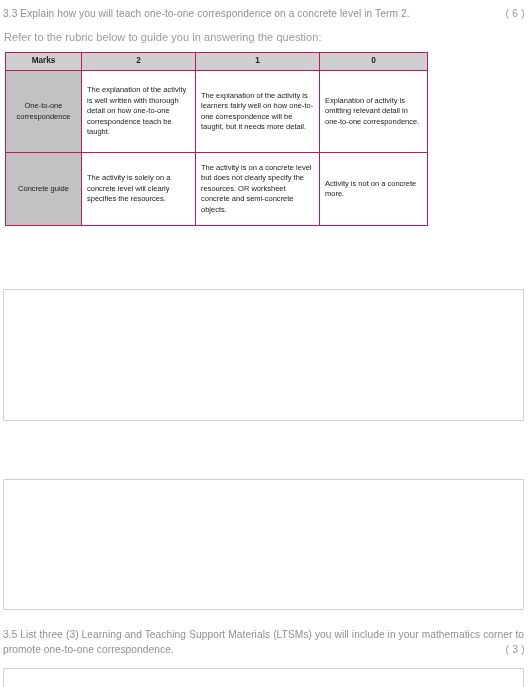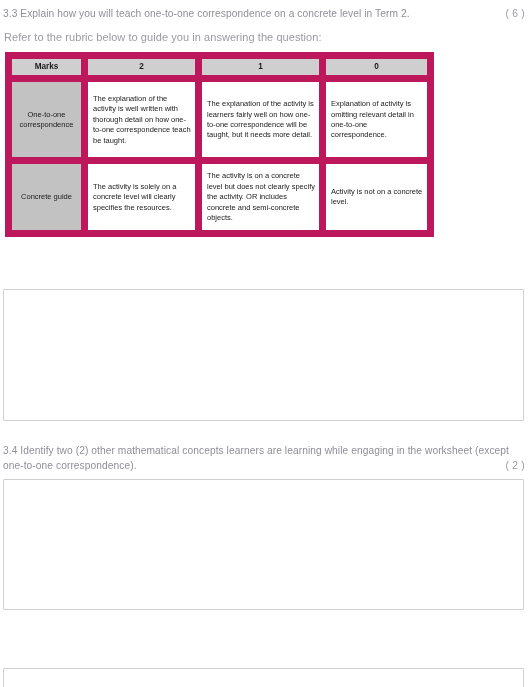--- a/index.html
+++ b/index.html
@@ -57,21 +57,21 @@
   .rubric {
     position: absolute;
     left: 5px;
     top: 52px;
     width: 422px;
     border-collapse: collapse;
     table-layout: fixed;
     background: #ffffff;
   }
   .rubric td, .rubric th {
-    border: 7px solid #be185d;
+    border: 1px solid #be185d;
     padding: 3px 4px 3px 5px;
     font-size: 7.5px;
     line-height: 10.4px;
     color: #1b1b1b;
     vertical-align: middle;
     font-weight: normal;
     text-align: left;
   }
   .rubric th {
     background: #cfcfcf;
@@ -142,31 +142,31 @@
     <tbody>
       <tr class="r1">
         <td class="rowhead">One-to-one correspondence</td>
         <td class="body-cell">The explanation of the activity is well written with thorough detail on how one-to-one correspondence teach be taught.</td>
         <td class="body-cell">The explanation of the activity is learners fairly well on how one-to-one correspondence will be taught, but it needs more detail.</td>
         <td class="body-cell">Explanation of activity is omitting relevant detail in one-to-one correspondence.</td>
       </tr>
       <tr class="r2">
         <td class="rowhead">Concrete guide</td>
         <td class="body-cell">The activity is solely on a concrete level will clearly specifies the resources.</td>
-        <td class="body-cell">The activity is on a concrete level but does not clearly specify the activity. OR includes concrete and semi-concrete objects.</td>
-        <td class="body-cell">Activity is not on a concrete level.</td>
+        <td class="body-cell">The activity is on a concrete level but does not clearly specify the resources. OR worksheet concrete and semi-concrete objects.</td>
+        <td class="body-cell">Activity is not on a concrete more.</td>
       </tr>
     </tbody>
   </table>
 
   <textarea class="answer-box ab1" style="resize: none; padding: 5px; font-size: 10px; color: rgb(85, 85, 85); font-family: &quot;Liberation Sans&quot;, sans-serif; outline: none;"></textarea>
 
-  <div class="question q34">
-    <span class="q-text">3.4 Identify two (2) other mathematical concepts learners are learning while engaging in the worksheet (except one-to-one correspondence).</span>
-    <span class="q-marks">( 2 )</span>
-  </div>
 
   <textarea class="answer-box ab2" style="resize: none; padding: 5px; font-size: 10px; color: rgb(85, 85, 85); font-family: &quot;Liberation Sans&quot;, sans-serif; outline: none;"></textarea>
 
+  <div class="question q35">
+    <span class="q-text">3.5 List three (3) Learning and Teaching Support Materials (LTSMs) you will include in your mathematics corner to promote one-to-one correspondence.</span>
+    <span class="q-marks">( 3 )</span>
+  </div>
 
   <textarea class="answer-box ab3" style="resize: none; padding: 5px; font-size: 10px; color: rgb(85, 85, 85); font-family: &quot;Liberation Sans&quot;, sans-serif; outline: none;"></textarea>
 
 </div>
 
 </body></html>

